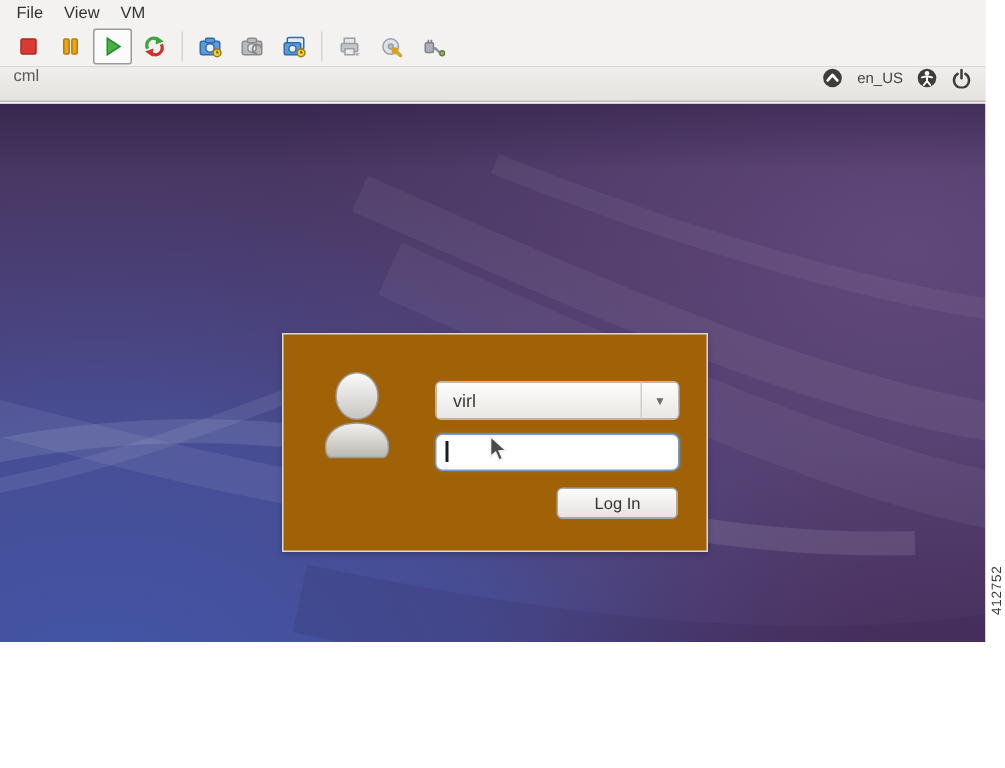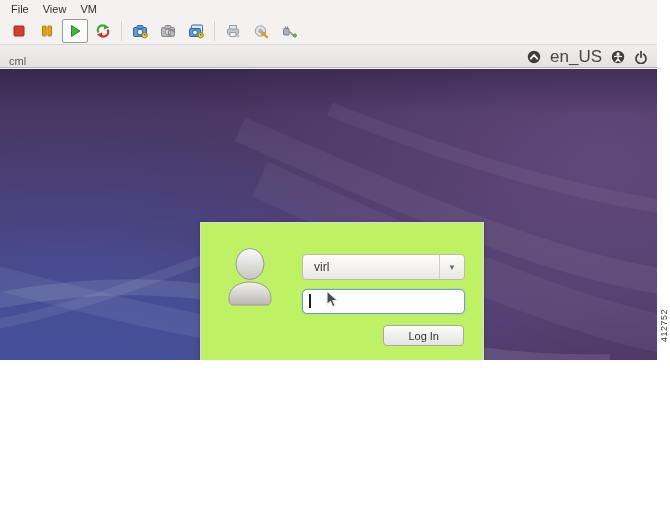--- a/index.html
+++ b/index.html
@@ -1,44 +1,44 @@
 <!DOCTYPE html>
 <html><head>
 <meta charset="utf-8">
 <style>
   html,body{margin:0;padding:0;background:#ffffff;}
-  .figure{position:relative;width:670px;height:360px;background:#ffffff;overflow:hidden;
+  .figure{position:relative;width:670px;height:428px;background:#ffffff;overflow:hidden;
           font-family:"Liberation Sans",sans-serif;}
   .vm{position:absolute;left:0;top:0;width:657px;height:512px;background:#f3f2f1;}
 
   
   .menubar{height:17px;display:flex;align-items:center;padding-left:4px;background:#f3f2f1;}
   .menu-item{font-size:11px;color:#333;padding:2px 7px;cursor:default;}
 
   
   .toolbar{height:27px;display:flex;align-items:center;padding-left:5px;background:#f3f2f1;
            border-bottom:1px solid #dcdad7;}
   .tbtn{width:26px;height:24px;display:flex;align-items:center;justify-content:center;margin:0 1px;}
   .tbtn.active{border:1px solid #9a9a9a;border-radius:2px;background:#fbfbfb;width:24px;height:22px;}
   .tsep{width:1px;height:20px;background:#d6d4d1;margin:0 4px;}
 
   
   .gpanel{height:22px;background:linear-gradient(#f0eeec,#e5e3e0);border-bottom:1px solid #b9b6b2;
-          display:flex;align-items:flex-end;padding:0 9px;}
+          display:flex;align-items:flex-start;padding:0 9px;}
   .gpanel-title{font-size:11px;color:#5a5a5a;}
   .gpanel-right{margin-left:auto;display:flex;align-items:center;gap:9px;}
-  .locale{font-size:17px;color:#454545;}
+  .locale{font-size:10px;color:#454545;}
 
   
   .desktop{position:absolute;left:0;top:69px;width:657px;height:443px;overflow:hidden;}
   .desktop svg.wall{position:absolute;left:0;top:0;}
 
   
-  .login{position:absolute;left:188px;top:153px;width:284px;height:146px;background:#bef264;
-         border:1px solid #dbd9d6;box-shadow:0 1px 4px rgba(0,0,0,.25);box-sizing:border-box;margin-left:12px;}
+  .login{position:absolute;left:188px;top:153px;width:284px;height:146px;background:#a16207;
+         border:1px solid #dbd9d6;box-shadow:0 1px 4px rgba(0,0,0,.25);box-sizing:border-box;}
   .avatar{position:absolute;left:25px;top:24px;}
   .fields{position:absolute;left:101px;top:31px;width:163px;}
   .combo{height:26px;border:1px solid #bdbab5;border-radius:4px;background:linear-gradient(#fdfdfc,#e9e7e4);
          display:flex;align-items:center;box-sizing:border-box;margin-bottom:9px;}
   .combo-text{flex:1;font-size:12px;color:#3a3a3a;padding-left:11px;}
   .combo-btn{width:24px;align-self:stretch;border-left:1px solid #cfcdc9;display:flex;align-items:center;
              justify-content:center;color:#6b6b6b;font-size:8px;}
   .pwd-wrap{position:relative;height:25px;}
   .pwd{width:100%;height:25px;box-sizing:border-box;border:1px solid #6e9fd4;border-radius:5px;
        background:#ffffff;box-shadow:0 0 2px rgba(100,150,210,.55);padding:0 6px;font-size:12px;outline:none;}

